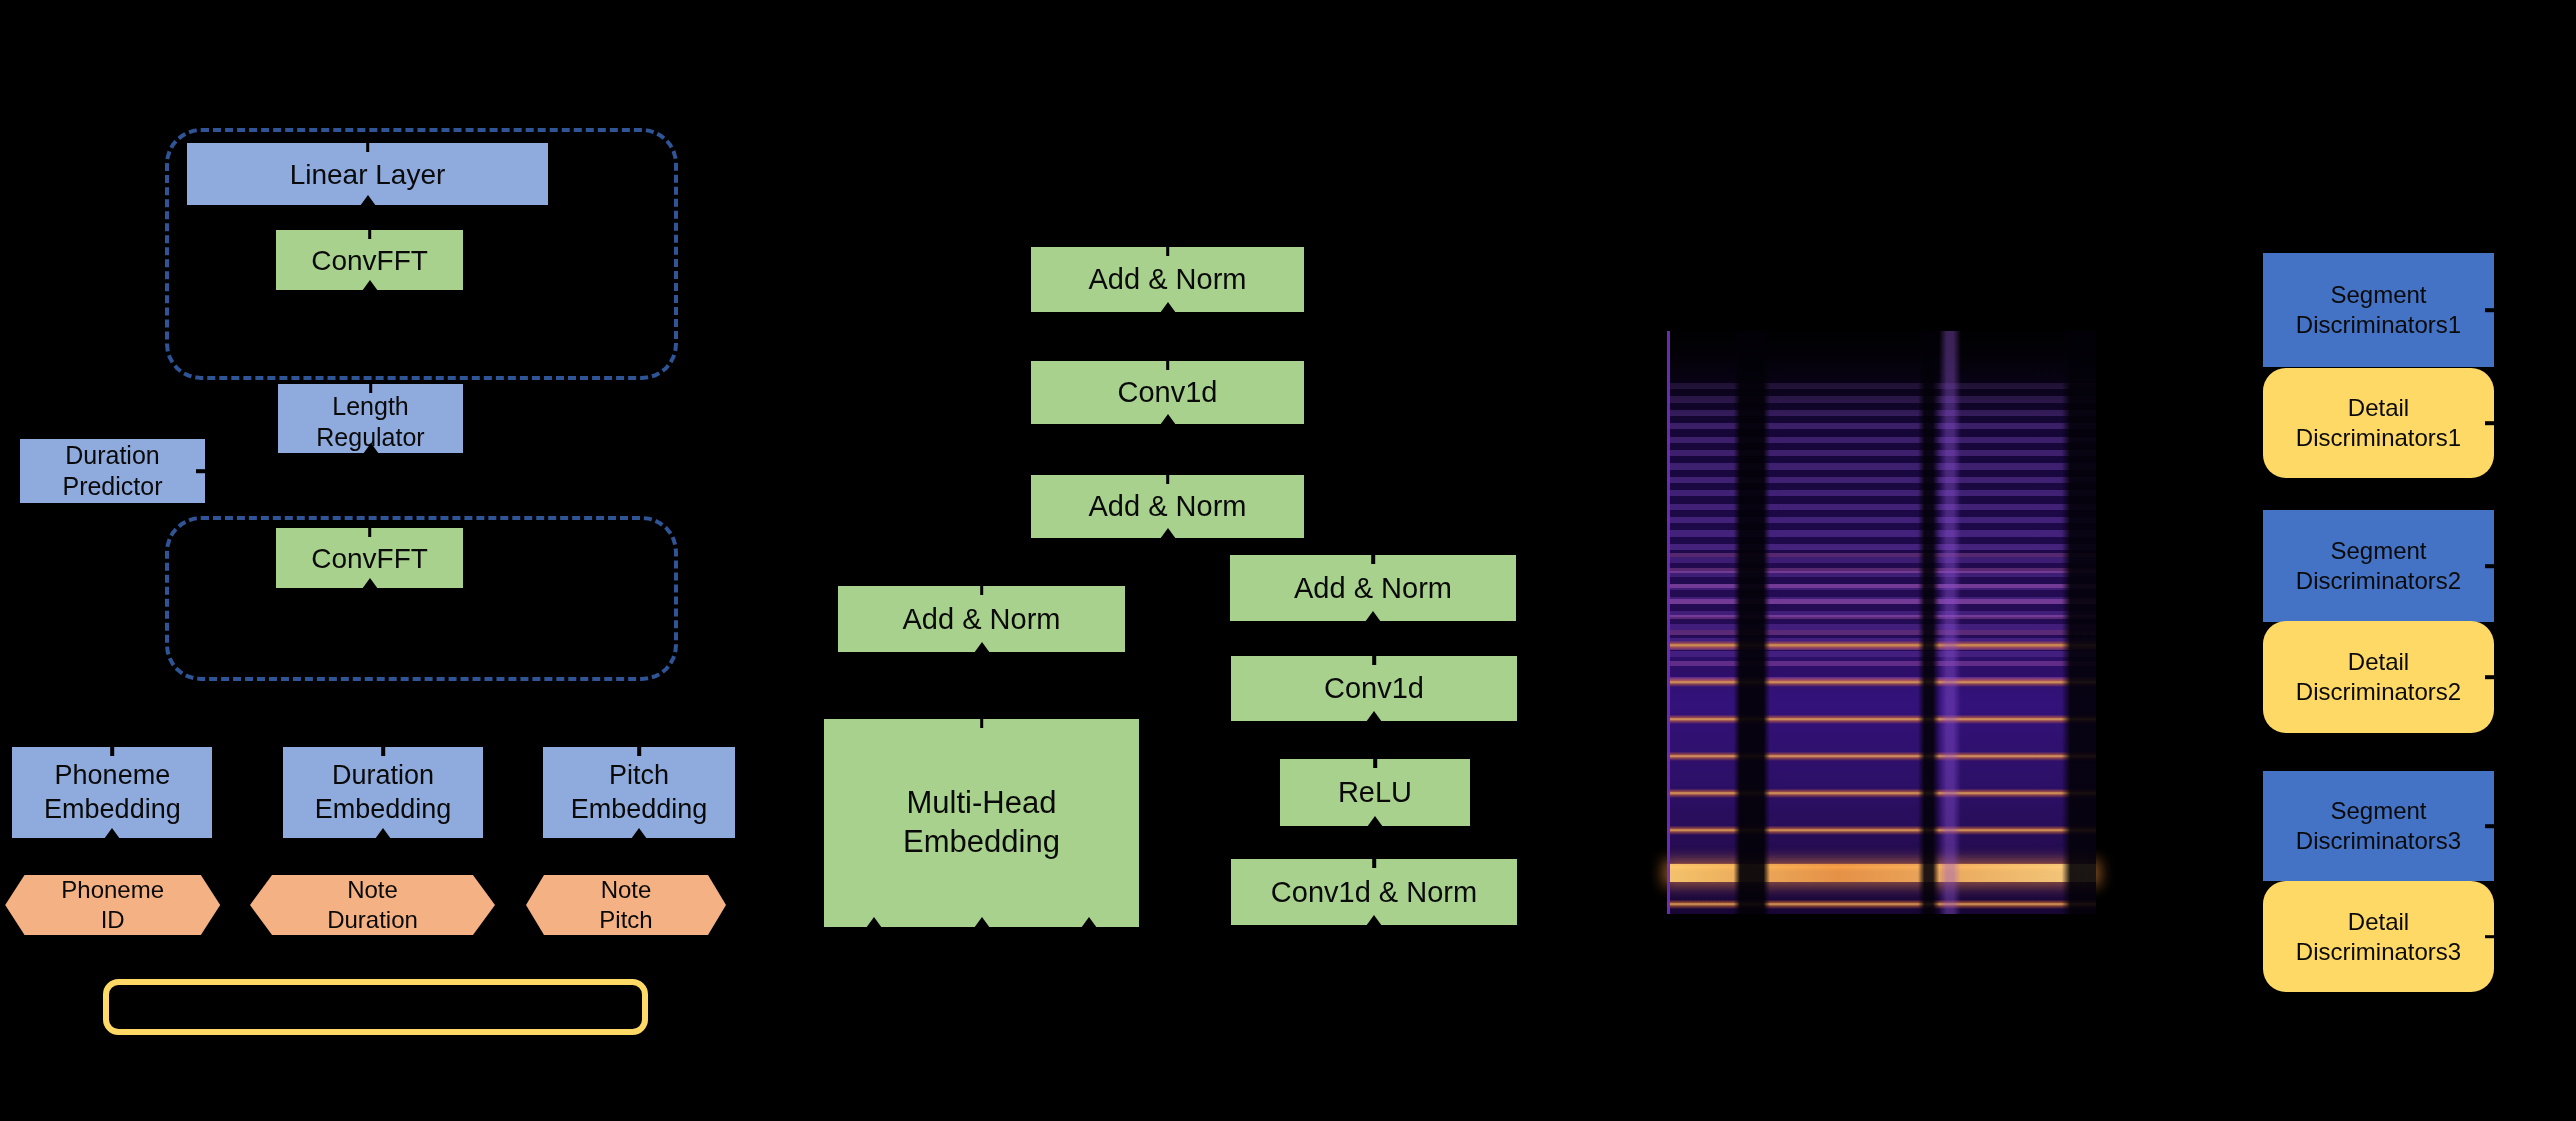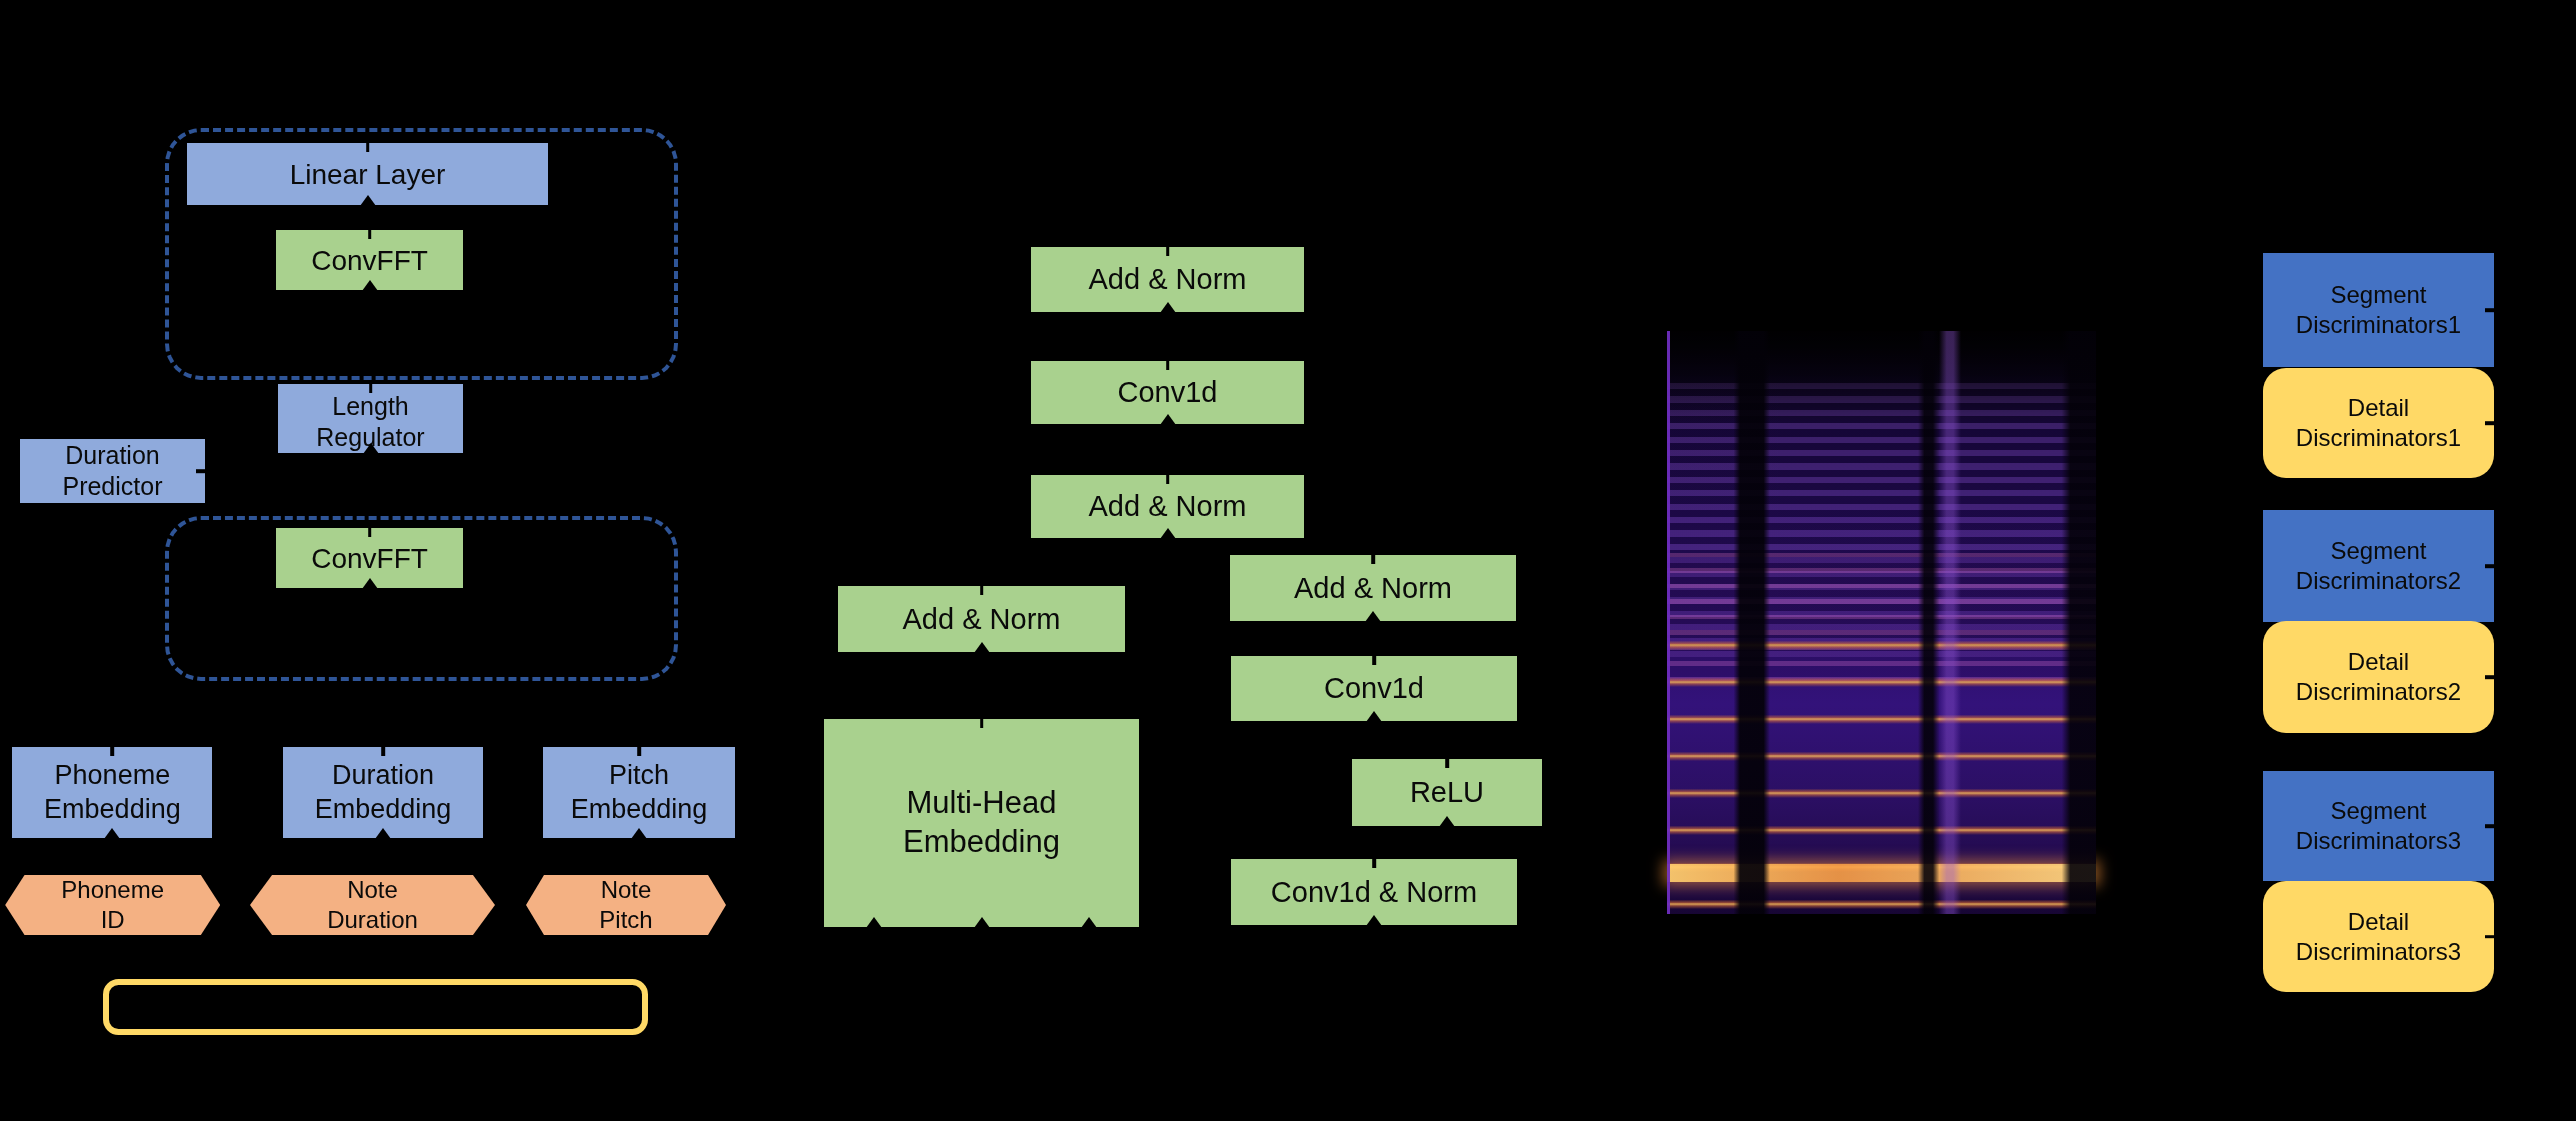--- a/index.html
+++ b/index.html
@@ -168,21 +168,21 @@
 
   <div class="box green" style="left:824px;top:719px;width:315px;height:208px;font-size:31px;">
     <span class="stub"></span>
     <span class="lbl">Multi-Head
 Embedding</span>
     <span class="tick t1"></span>
     <span class="tick"></span>
     <span class="tick t3"></span>
   </div>
 
-  <div class="box green" style="left:1352px;top:759px;width:190px;height:67px;font-size:29px;">
+  <div class="box green" style="left:1280px;top:759px;width:190px;height:67px;font-size:29px;">
     <span class="stub"></span>
     <span class="lbl">ReLU</span>
     <span class="tick"></span>
   </div>
 
   <div class="box green" style="left:1231px;top:859px;width:286px;height:66px;font-size:29px;">
     <span class="stub"></span>
     <span class="lbl">Conv1d &amp; Norm</span>
     <span class="tick"></span>
   </div>

